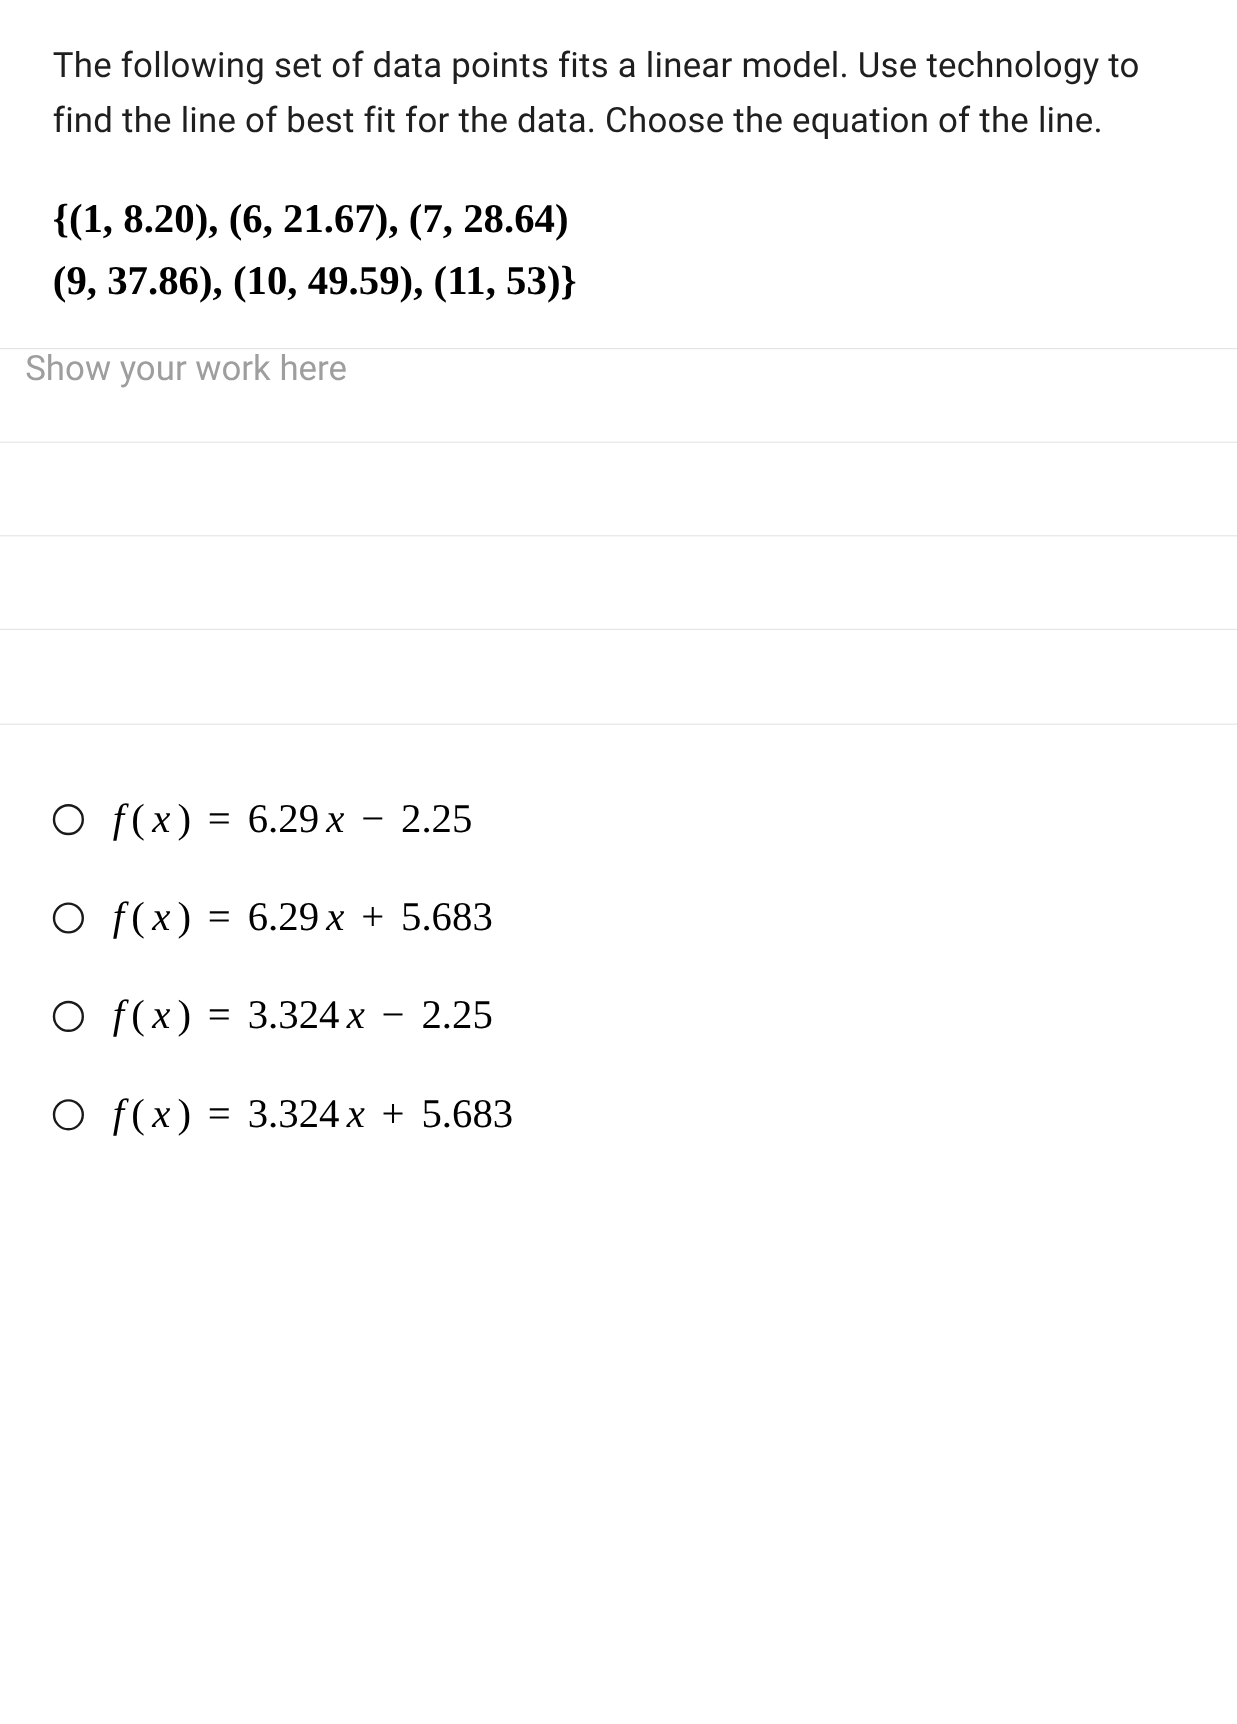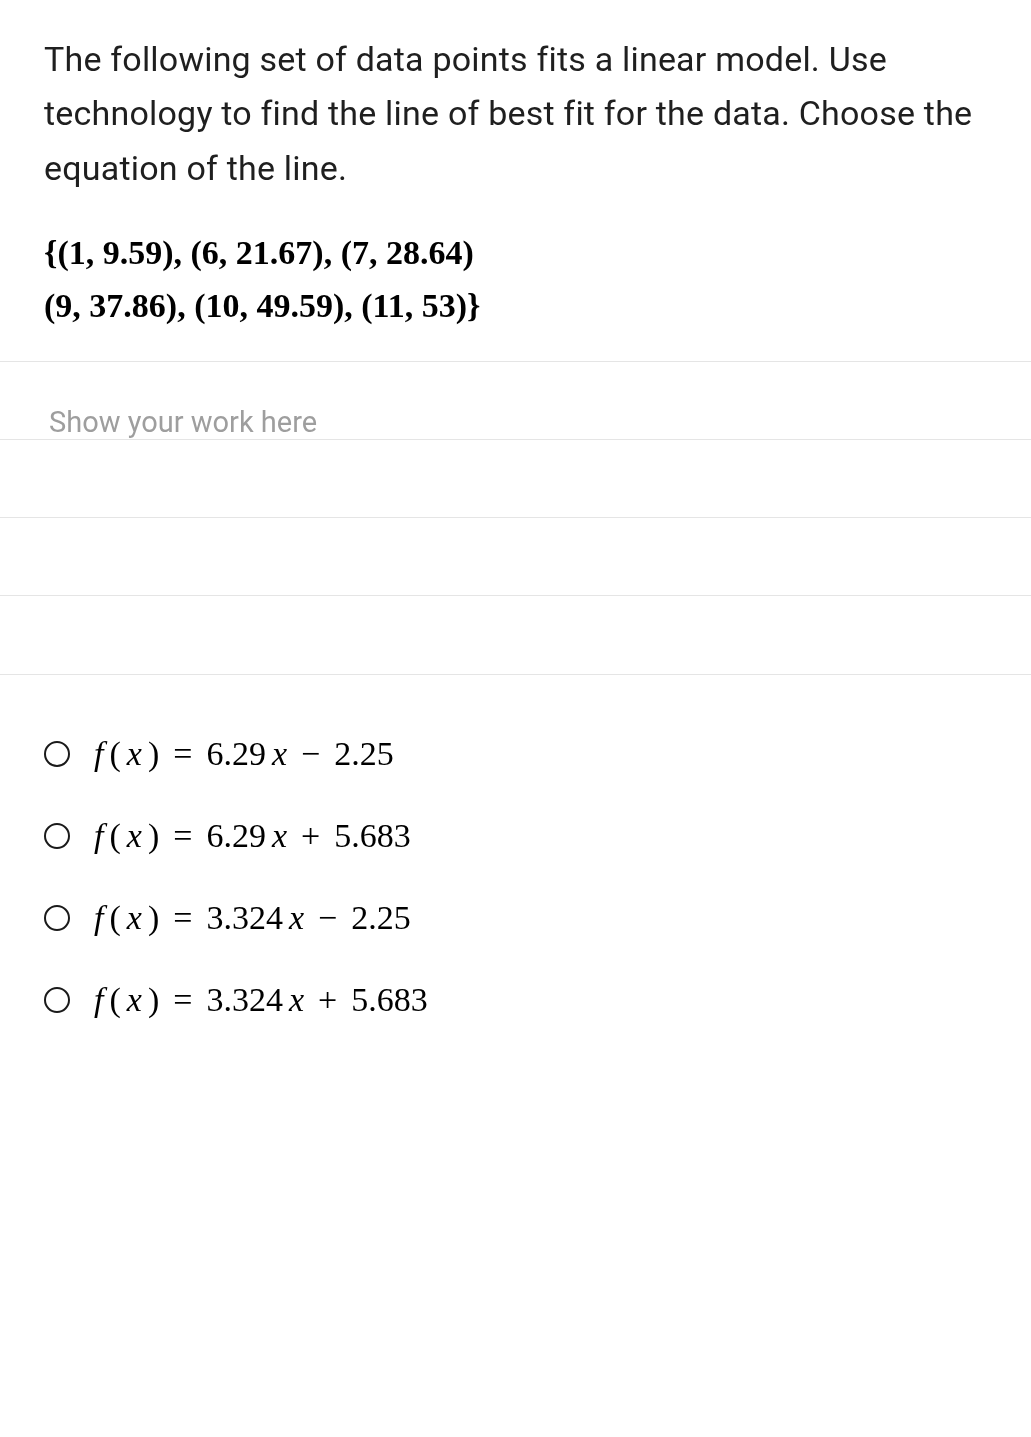--- a/index.html
+++ b/index.html
@@ -8,43 +8,43 @@
       box-sizing: border-box;
     }
     body {
       font-family: -apple-system, BlinkMacSystemFont, 'Segoe UI', Roboto, Helvetica, Arial, sans-serif;
       background: #fff;
       color: #1a1a1a;
       padding: 0;
     }
     .question-text {
       padding: 32px 44px 24px 44px;
-      font-size: 34px;
+      font-size: 29px;
       line-height: 1.6;
       color: #1f1f1f;
       letter-spacing: 0.2px;
     }
     .data-points {
       padding: 8px 44px 28px 44px;
       font-family: 'Times New Roman', Times, serif;
       font-size: 34px;
       line-height: 1.55;
       color: #000;
       font-weight: bold;
     }
     .work-area {
       border-top: 1px solid #e5e5e5;
       border-bottom: 1px solid #e5e5e5;
     }
     .work-row {
       border-bottom: 1px solid #e5e5e5;
       min-height: 78px;
       display: flex;
-      align-items: flex-end;
-      padding: 0 49px;
+      align-items: flex-start;
+      padding: 0 21px;
     }
     .work-row:last-child {
       border-bottom: none;
     }
     .work-placeholder {
       color: #9e9e9e;
       font-size: 29px;
     }
     .options {
       padding: 60px 44px 40px 44px;
@@ -87,21 +87,21 @@
     .math-num {
       font-style: normal;
     }
   </style>
 </head>
 <body>
 
 <div class="question-text">The following set of data points fits a linear model. Use technology to find the line of best fit for the data. Choose the equation of the line.</div>
 
 <div class="data-points">
-  <div>{(1, 9.59), (6, 21.67), (7, 28.64)</div>
+  <div>{(1, 8.20), (6, 21.67), (7, 28.64)</div>
   <div>(9, 37.86), (10, 49.59), (11, 53)}</div>
 </div>
 
 <div class="work-area">
   <div class="work-row">
     <span class="work-placeholder">Show your work here</span>
   </div>
   <div class="work-row"></div>
   <div class="work-row"></div>
   <div class="work-row"></div>

